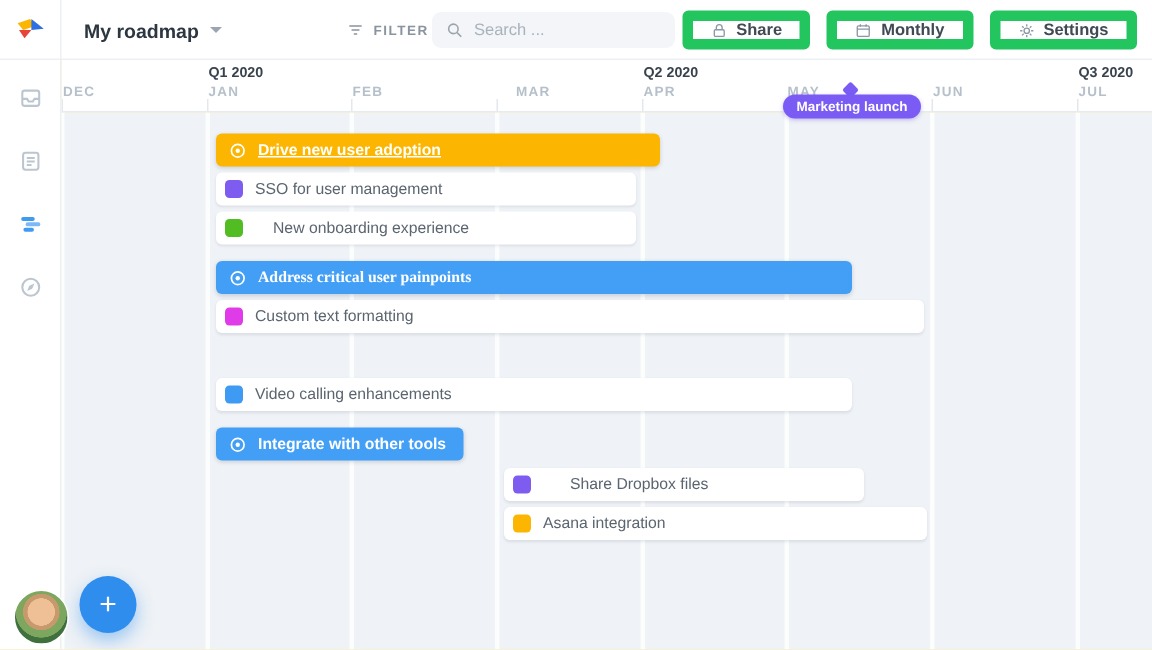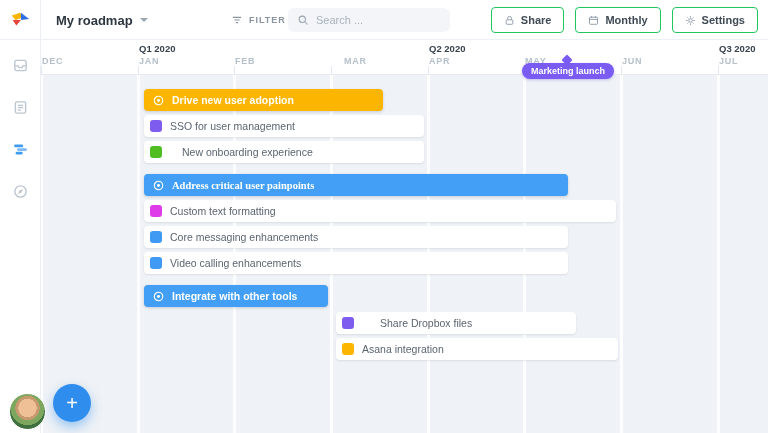--- a/index.html
+++ b/index.html
@@ -18,21 +18,21 @@
                 border-top:4px solid #9aa5b0; }
   .filter-btn { position:absolute; left:231px; top:0; height:40px; display:flex; align-items:center;
                 gap:6px; font-size:9px; font-weight:700; letter-spacing:1px; color:#8a949e; cursor:pointer; }
   .search-box { position:absolute; left:288px; top:8px; width:162px; height:24px; background:#f3f5f8;
                 border-radius:6px; display:flex; align-items:center; gap:7px; padding:0 9px; }
   .search-box input { border:none; outline:none; background:transparent; font-size:11px; color:#5b6570;
                       width:110px; font-family:"Liberation Sans", sans-serif; }
   .search-box input::placeholder { color:#a9b3bd; }
   .actions { position:absolute; right:10px; top:7px; display:flex; gap:11px; }
   .btn { display:flex; align-items:center; gap:6px; height:26px; padding:0 12px; background:#fff;
-         border:1px solid #22c55e; border-radius:4px; font-size:11px; font-weight:600; color:#3f4a55;
+         border:7px solid #22c55e; border-radius:4px; font-size:11px; font-weight:600; color:#3f4a55;
          cursor:pointer; }
 
   
   .rail { position:absolute; left:0; top:40px; width:41px; height:393px; background:#fff;
           border-right:1px solid #eceff3; z-index:20; }
   .rail-icons { display:flex; flex-direction:column; align-items:center; padding-top:17px; gap:25px; }
   .rail-icon { width:17px; height:17px; color:#bcc6d0; cursor:pointer; display:flex;
                align-items:center; justify-content:center; }
   .rail-bell { position:absolute; left:13px; top:368px; cursor:pointer; }
   .rail-avatar { position:absolute; left:9px; top:393px; width:37px; height:37px; border-radius:50%;
@@ -189,21 +189,21 @@
 
   <div class="canvas">
       <div class="gridline" style="left: -1.5px;"></div>
       <div class="gridline" style="left: 95.5px;"></div>
       <div class="gridline" style="left: 191.5px;"></div>
       <div class="gridline" style="left: 288.5px;"></div>
       <div class="gridline" style="left: 385.5px;"></div>
       <div class="gridline" style="left: 481.5px;"></div>
       <div class="gridline" style="left: 578.5px;"></div>
       <div class="gridline" style="left: 675.5px;"></div>
-      <div class="bar" style="left: 103px; top: 14px; width: 239px; background: rgb(252, 182, 2);">
+      <div class="bar" style="left: 103px; top: 14px; width: 296px; background: rgb(252, 182, 2); text-decoration: underline;">
         <span class="target-icon">
           <svg width="13" height="13" viewBox="0 0 16 16">
             <circle cx="8" cy="8" r="5.2" fill="none" stroke="#fff" stroke-width="1.4"></circle>
             <circle cx="8" cy="8" r="1.8" fill="#fff"></circle>
           </svg>
         </span>
         <span>Drive new user adoption</span>
       </div>
       <div class="card" style="left: 103px; top: 40px; width: 280px;">
         <span class="bullet" style="background: rgb(126, 92, 240);"></span>
@@ -219,29 +219,25 @@
             <circle cx="8" cy="8" r="5.2" fill="none" stroke="#fff" stroke-width="1.4"></circle>
             <circle cx="8" cy="8" r="1.8" fill="#fff"></circle>
           </svg>
         </span>
         <span>Address critical user painpoints</span>
       </div>
       <div class="card" style="left: 103px; top: 125px; width: 472px;">
         <span class="bullet" style="background: rgb(224, 59, 232);"></span>
         <span>Custom text formatting</span>
       </div>
-      <div class="card" style="left: 103px; top: 151px; width: 424px;">
-        <span class="bullet" style="background: rgb(62, 154, 242);"></span>
-        <span>Core messaging enhancements</span>
-      </div>
       <div class="card" style="left: 103px; top: 177px; width: 424px;">
         <span class="bullet" style="background: rgb(62, 154, 242);"></span>
         <span>Video calling enhancements</span>
       </div>
-      <div class="bar" style="left: 103px; top: 210px; width: 184px; background: rgb(66, 159, 245);">
+      <div class="bar" style="left: 103px; top: 210px; width: 165px; background: rgb(66, 159, 245);">
         <span class="target-icon">
           <svg width="13" height="13" viewBox="0 0 16 16">
             <circle cx="8" cy="8" r="5.2" fill="none" stroke="#fff" stroke-width="1.4"></circle>
             <circle cx="8" cy="8" r="1.8" fill="#fff"></circle>
           </svg>
         </span>
         <span>Integrate with other tools</span>
       </div>
       <div class="card" style="left: 295px; top: 237px; width: 240px; gap: 26px;">
         <span class="bullet" style="background: rgb(126, 92, 240);"></span>

